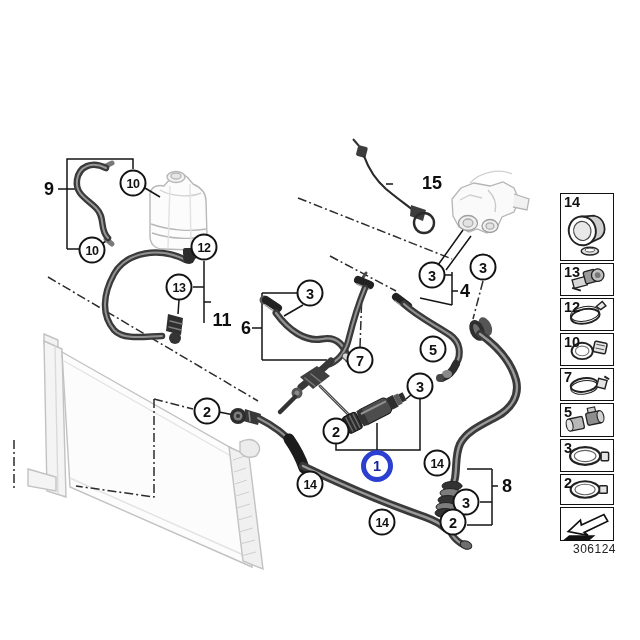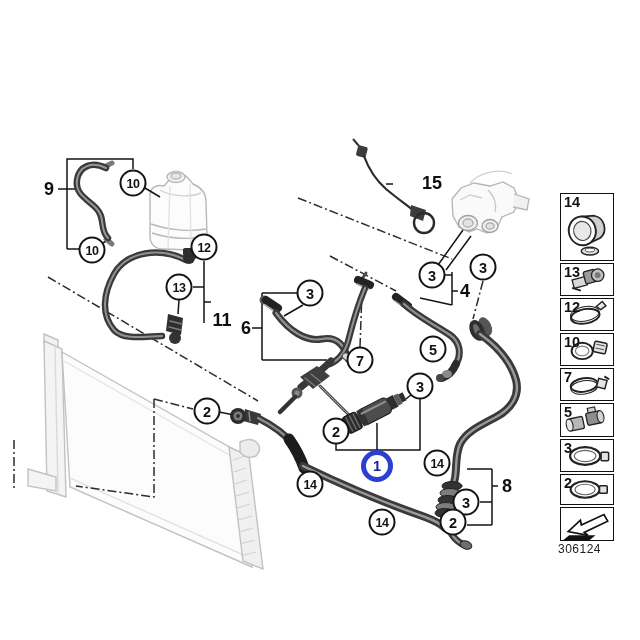--- a/index.html
+++ b/index.html
@@ -13,21 +13,21 @@
       font-weight:bold;font-size:14.5px;color:#111;
       transform:translate(-50%,-50%);}
   .co.two{font-size:12.5px;letter-spacing:-0.5px;}
   .co.hl{width:32px;height:32px;border:5px solid #2b3fd0;color:#18229c;font-size:14.5px;}
   .lbl{position:absolute;font-weight:bold;font-size:18px;color:#0e0e0e;
        transform:translate(-50%,-50%);white-space:nowrap;}
   .cell{position:absolute;left:560px;width:54px;box-sizing:border-box;
         border:1.7px solid #111;background:#fff;z-index:4;}
   .cell .num{position:absolute;top:0px;left:3px;font-weight:bold;font-size:14.5px;color:#111;z-index:2;}
   .cell svg{position:absolute;left:0;top:0;width:100%;height:100%;}
-  #plate{position:absolute;left:558px;top:542px;width:58px;text-align:left;
+  #plate{position:absolute;left:558px;top:542px;width:58px;text-align:right;
          font-size:12px;color:#222;z-index:4;letter-spacing:0.5px;}
 </style>
 </head>
 <body>
 
 <svg id="art" width="640" height="640" viewBox="0 0 640 640">
 
   <g stroke="#c2c2c2" fill="#fbfbfb" stroke-width="1.4">
     <polygon points="44,334 58,340 58,349 44,344" fill="#f2f2f2"></polygon>
     <polygon points="44,341 62,349 66,497 47,491" fill="#f4f4f4"></polygon>

